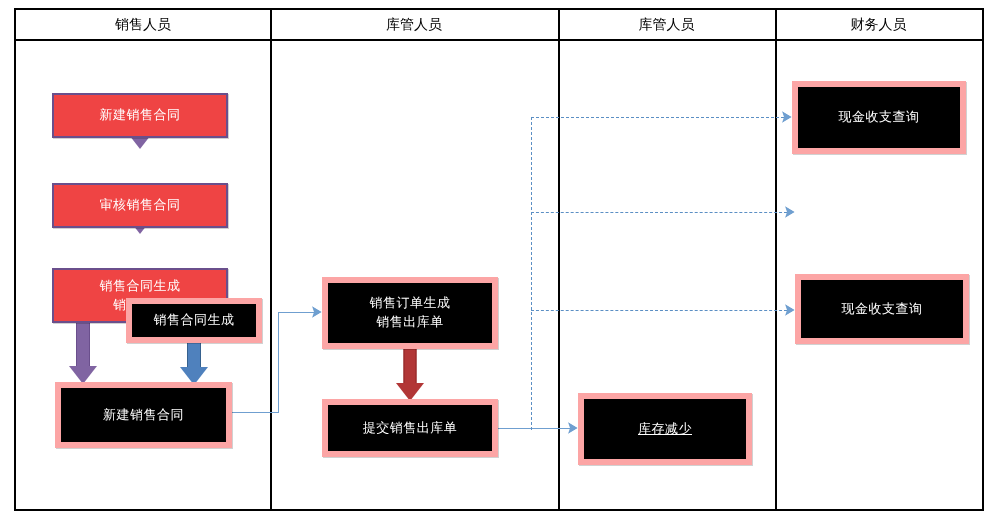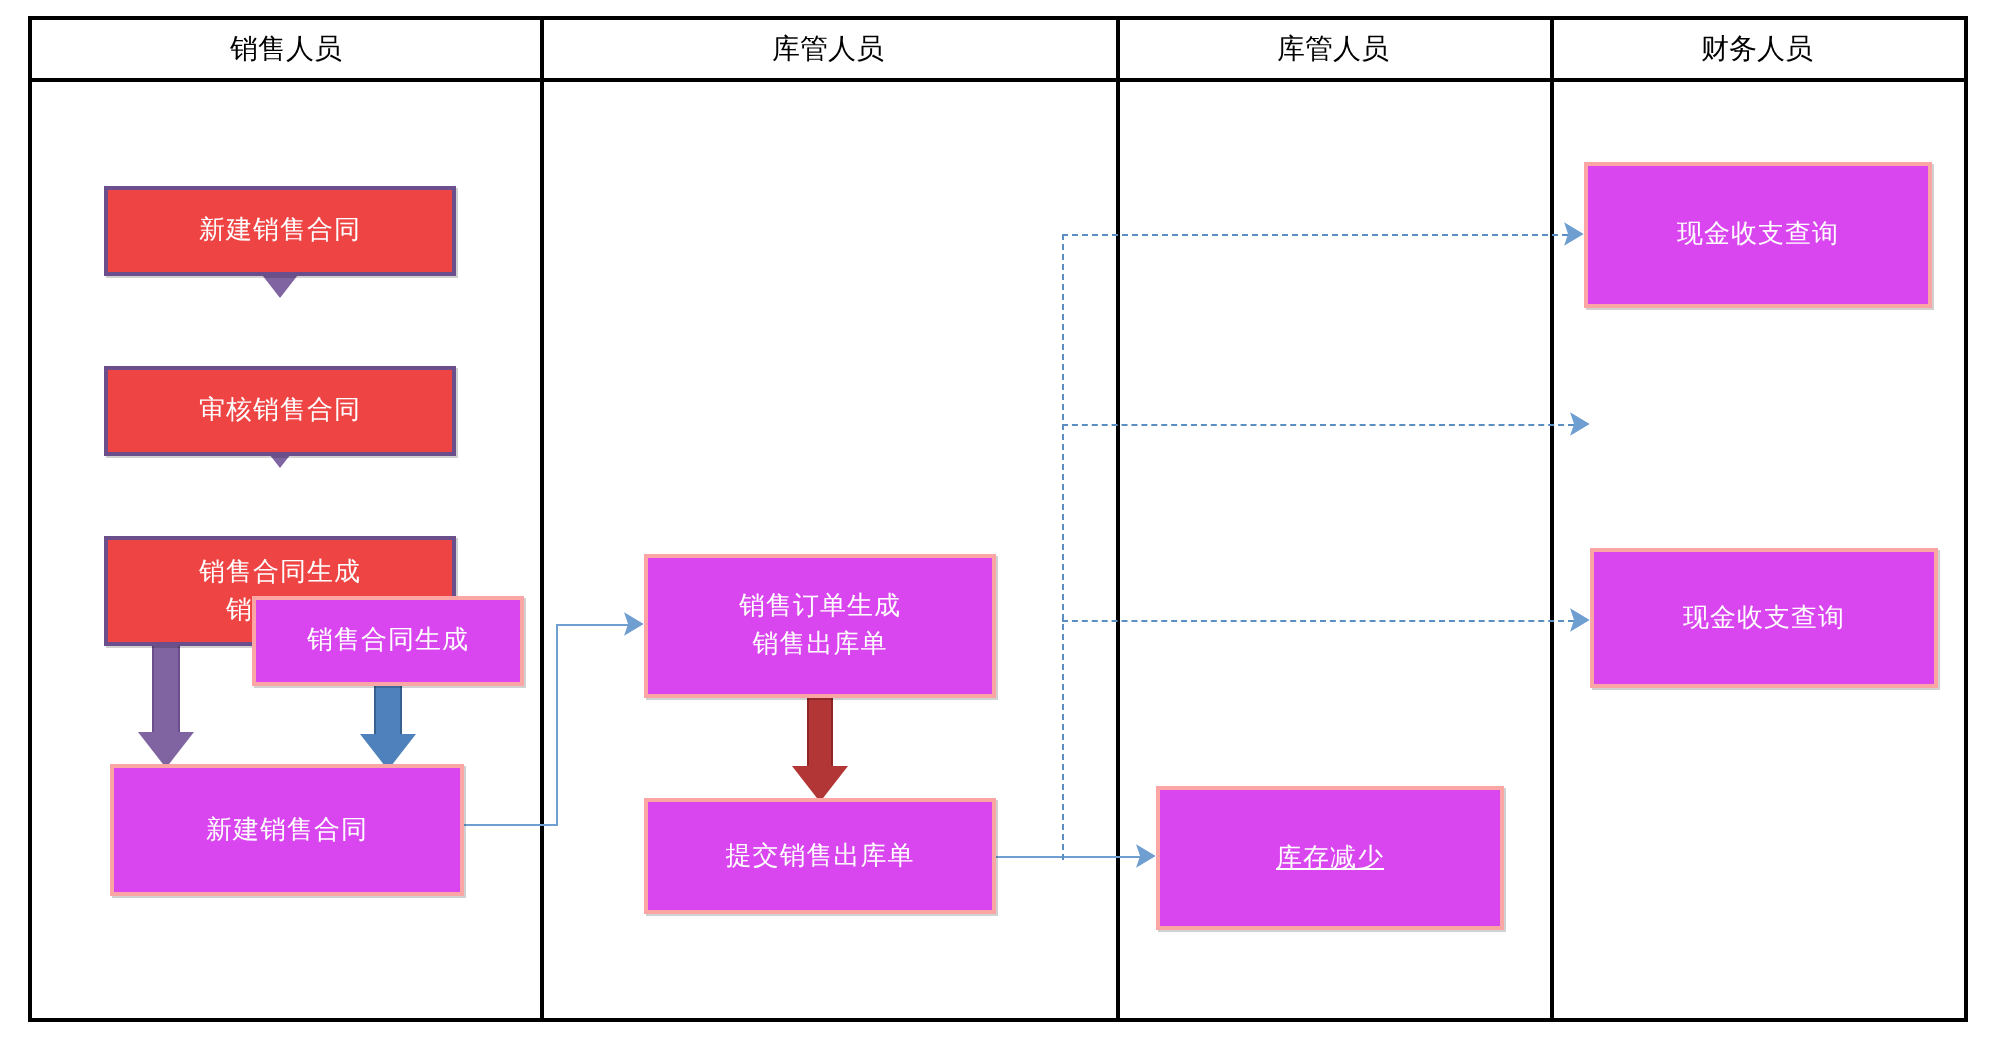--- a/index.html
+++ b/index.html
@@ -71,22 +71,22 @@
     white-space: pre-line;
     z-index: 6;
   }
   .node.purple {
     background: #ef4444;
     border: 2px solid #6a4f8c;
     box-shadow: 1px 1px 0 rgba(0,0,0,0.18);
     margin-top: 36px;
   }
   .node.blue {
-    background: #d946ef;
-    border: 2px solid #fca5a5;
+    background: #000000;
+    border: 6px solid #fca5a5;
     box-shadow: 1px 1px 0 rgba(0,0,0,0.18);
   }
 
   
   .barrow { position: absolute; z-index: 5; }
   .barrow .shaft {
     position: absolute;
     left: 50%;
     top: 0;
     transform: translateX(-50%);

